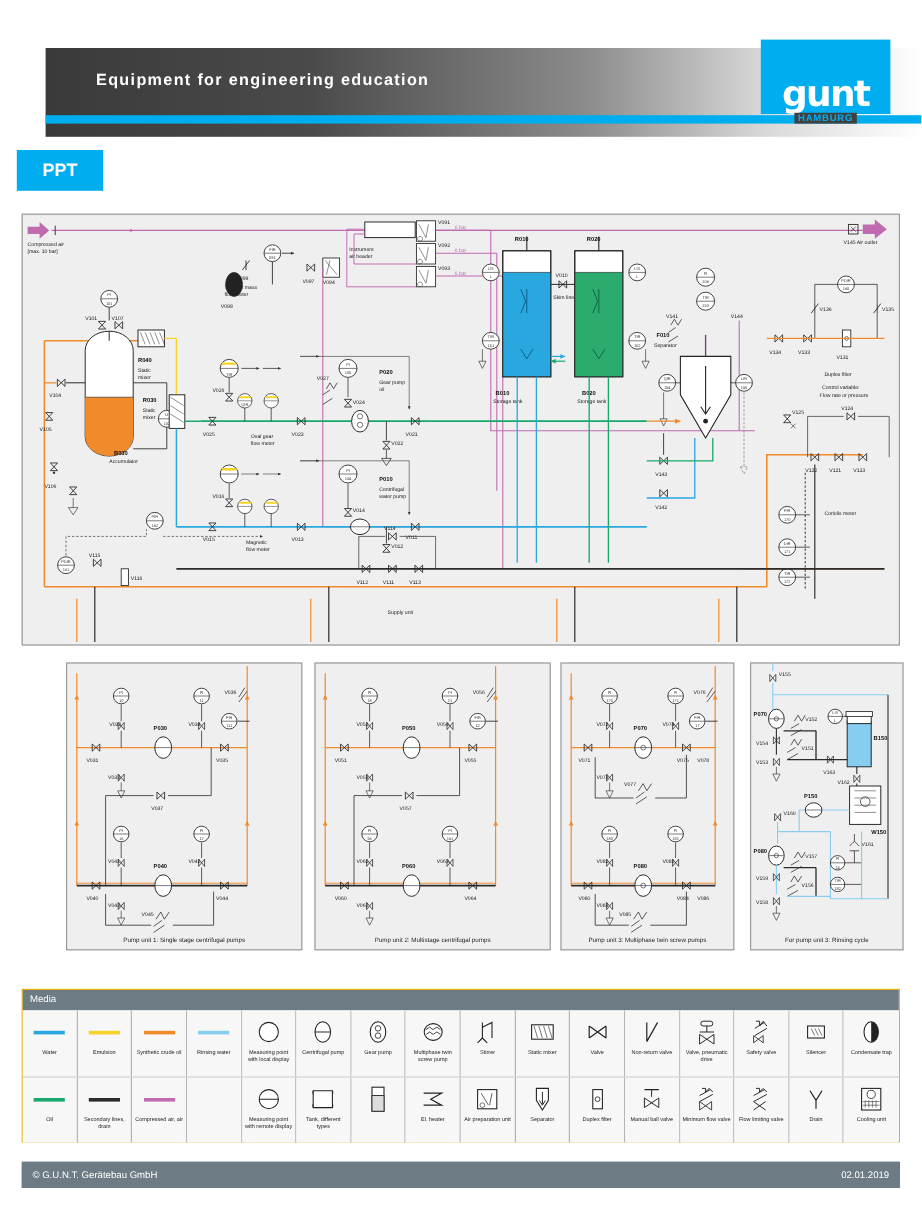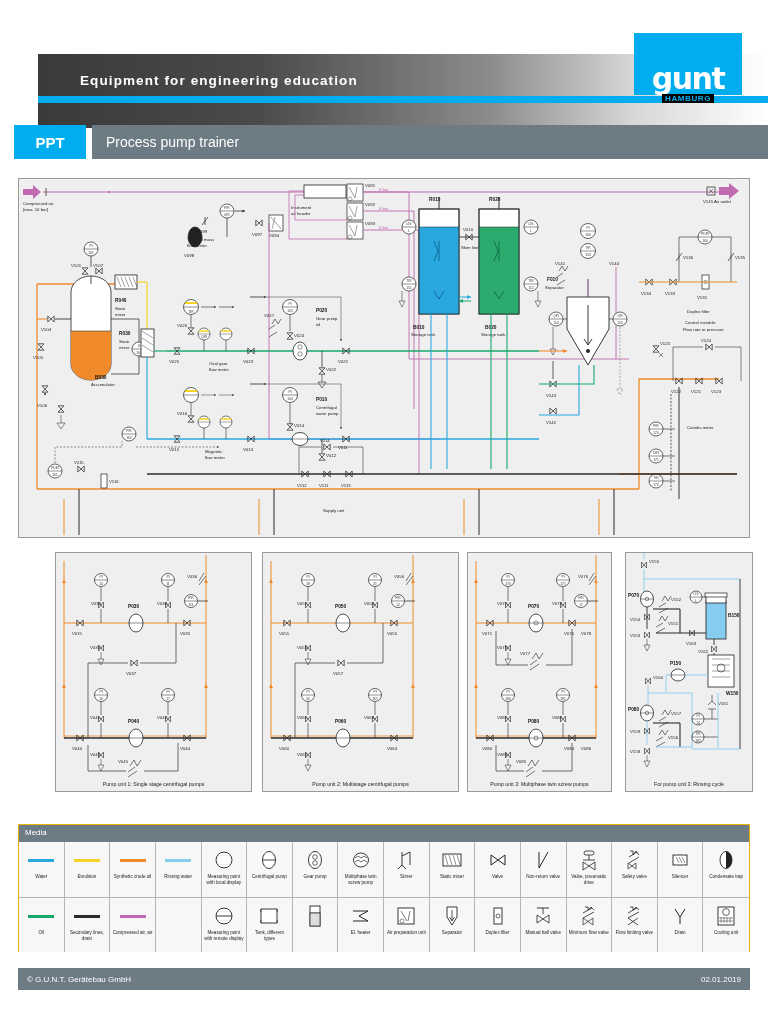--- a/index.html
+++ b/index.html
@@ -6,21 +6,21 @@
   body {
     width: 768px; height: 1024px;
     background: #ffffff;
     font-family: "Liberation Sans", sans-serif;
     overflow: hidden;
     position: relative;
   }
 
   
   .header-band {
-    position:absolute; left:38px; top:54px; width:730px; height:74px;
+    position:absolute; left:38px; top:40px; width:730px; height:74px;
     background: linear-gradient(to right, #3a3a3a 0%, #4a4a4a 30%, #8c8c8c 62%, #d8d8d8 82%, #ffffff 100%);
   }
   .header-title {
     position:absolute; left:42px; top:19px;
     color:#fff; font-size:13.5px; font-weight:bold; letter-spacing:1.1px;
     white-space:nowrap;
   }
   .header-rule {
     position:absolute; left:38px; top:96px; width:730px; height:7px;
     background:#00AEEF;
@@ -28,21 +28,21 @@
   .logo-box {
     position:absolute; left:634px; top:33px; width:108px; height:62px;
     background:#00AEEF; display:flex; flex-direction:column;
     align-items:center; justify-content:center;
   }
   .logo-word {
     color:#fff; font-size:30px; font-weight:bold; letter-spacing:-1.5px;
     line-height:0.9; font-family:"DejaVu Sans", sans-serif;margin-top:40px;
   }
   .logo-sub {
-    color:#00AEEF; background:#000000; font-size:8px; font-weight:bold;
+    color:#00AEEF; background:#404040; font-size:8px; font-weight:bold;
     letter-spacing:0.6px; padding:0 3px; margin-top:2px;
   }
 
   
   .title-strip { position:absolute; left:14px; top:125px; width:754px; height:34px; }
   .ppt-badge {
     position:absolute; left:0; top:0; width:72px; height:34px;
     background:#00AEEF; color:#fff; font-size:15px; font-weight:bold;
     display:flex; align-items:center; justify-content:center;
   }
@@ -121,21 +121,20 @@
   <div class="header-title">Equipment for engineering education</div>
 </div>
 <div class="header-rule"></div>
 <div class="logo-box">
   <div class="logo-word">gunt</div>
   <div class="logo-sub">HAMBURG</div>
 </div>
 
 <div class="title-strip">
   <div class="ppt-badge">PPT</div>
-  <div class="title-bar">Process pump trainer</div>
 </div>
 
 <div class="diagram">
 <svg width="730" height="358" viewBox="0 0 730 358" xmlns="http://www.w3.org/2000/svg">
   <defs>
     <marker id="ar" markerWidth="5" markerHeight="5" refX="4" refY="2" orient="auto">
       <path d="M0,0 L4,2 L0,4 z" fill="#333"></path>
     </marker>
     <marker id="ar-o" markerWidth="5" markerHeight="5" refX="4" refY="2" orient="auto">
       <path d="M0,0 L4,2 L0,4 z" fill="#f08a2a"></path>

